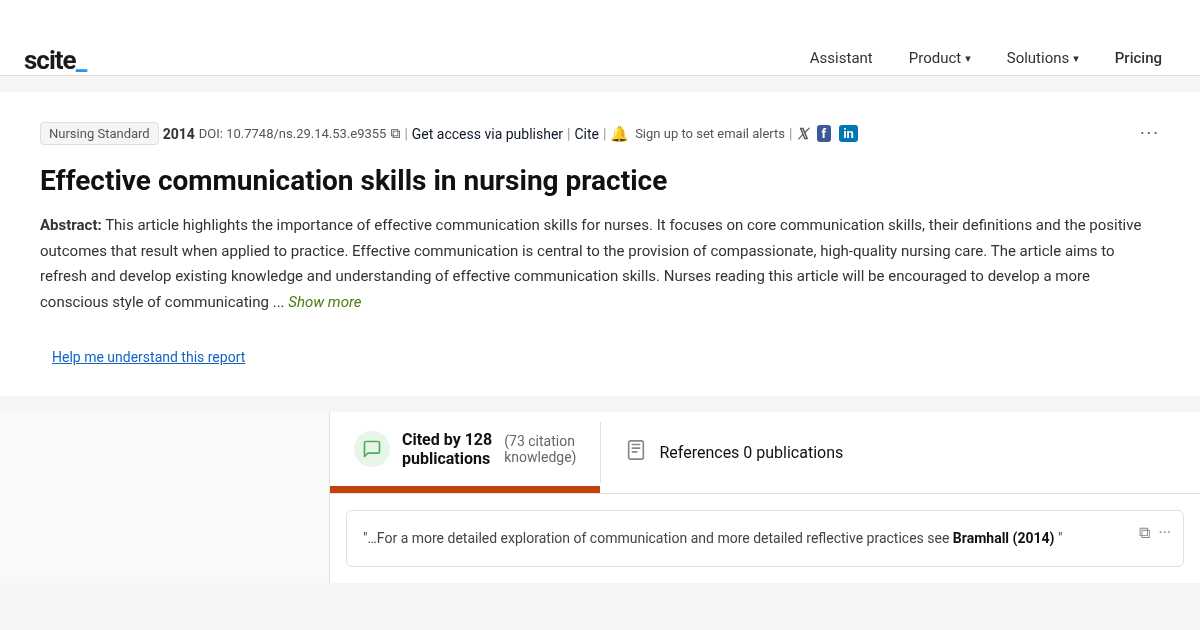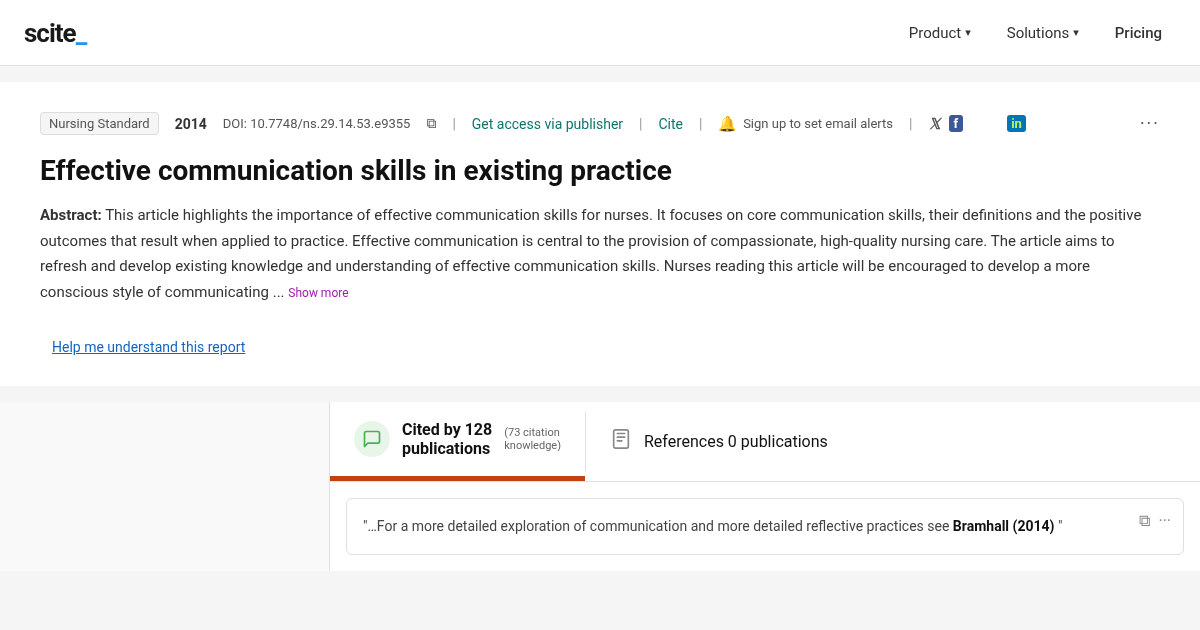--- a/index.html
+++ b/index.html
@@ -3,23 +3,23 @@
   <meta charset="utf-8">
   <style>
     * { box-sizing: border-box; margin: 0; padding: 0; }
     body { font-family: -apple-system, BlinkMacSystemFont, 'Segoe UI', Roboto, sans-serif; background: #f5f5f5; color: #333; }
 
     
     .header {
       background: #fff;
       border-bottom: 1px solid #e0e0e0;
       display: flex;
-      align-items: center;
+      align-items: flex-end;
       padding: 0 24px;
-      height: 66px;
+      height: 76px;
       gap: 20px;
     }
     .logo {
       font-size: 26px;
       font-weight: 700;
       color: #1a1a1a;
       letter-spacing: -1px;
       white-space: nowrap;
     }
     .logo span { color: #2196f3; }
@@ -74,21 +74,21 @@
     .main {
       background: #fff;
       margin: 16px 0;
       padding: 30px 40px;
     }
 
     
     .article-meta {
       display: flex;
       align-items: center;
-      gap: 16px;
+      gap: 4px;
       margin-bottom: 18px;
       font-size: 14px;
       flex-wrap: wrap;
     }
     .journal-badge {
       background: #f5f5f5;
       border: 1px solid #ddd;
       border-radius: 4px;
       padding: 3px 8px;
       font-size: 13px;
@@ -103,21 +103,21 @@
       color: #555;
       font-size: 13px;
     }
     .copy-icon {
       color: #555;
       cursor: pointer;
       font-size: 14px;
     }
     .meta-sep { color: #999; }
     .link-blue {
-      color: #0f766e;
+      color: #0f172a;
       text-decoration: none;
       font-size: 14px;
     }
     .alert-wrap {
       display: flex;
       align-items: center;
       gap: 6px;
       color: #555;
       font-size: 13px;
     }
@@ -158,23 +158,24 @@
 
     
     .abstract {
       font-size: 15px;
       line-height: 1.7;
       color: #333;
       margin-bottom: 14px;
     }
     .abstract strong { font-weight: 700; }
     .show-more {
-      color: #a21caf;
-      cursor: pointer;
-      font-size: 12px;
+      color: #4d7c0f;
+      cursor: pointer;
+      font-size: 15px;
+      font-style: italic;
     }
 
     
     .help-link {
       color: #1565c0;
       font-size: 14px;
       cursor: pointer;
       margin-top: 20px;
       display: inline-block;
       margin-left: 12px;
@@ -204,39 +205,39 @@
     .citations-tab {
       display: flex;
       align-items: center;
       gap: 12px;
       padding: 18px 24px;
       cursor: pointer;
       border-bottom: 3px solid transparent;
       position: relative;
     }
     .citations-tab.active {
-      border-bottom: 5px solid #c2410c;
+      border-bottom: 7px solid #c2410c;
     }
     .chat-icon-wrap {
       width: 36px;
       height: 36px;
       border-radius: 50%;
       background: #e8f5e9;
       display: flex;
       align-items: center;
       justify-content: center;
       font-size: 18px;
     }
     .citations-label {
       font-size: 16px;
       font-weight: 700;
       color: #111;
     }
     .citations-sub {
-      font-size: 11px;
+      font-size: 14px;
       color: #666;
     }
     .tab-divider {
       width: 1px;
       background: #e0e0e0;
       margin: 10px 0;
     }
     .references-tab {
       display: flex;
       align-items: center;
@@ -288,20 +289,23 @@
     }
   </style>
 </head>
 <body>
 
 <div class="header">
   <div class="logo">
     scite<span>_</span>
   </div>
   <nav class="nav">
+    <div class="nav-item">
+      <span>Assistant</span>
+    </div>
     <div class="nav-item">
       <span>Product</span>
       <span class="chevron">▾</span>
     </div>
     <div class="nav-item">
       <span>Solutions</span>
       <span class="chevron">▾</span>
     </div>
     <div class="nav-pricing nav-item">Pricing</div>
   </nav>
@@ -320,27 +324,27 @@
     <a class="link-blue" href="#">Cite</a>
     <span class="meta-sep">|</span>
     <div class="alert-wrap">
       <span class="bell-icon">🔔</span>
       <span>Sign up to set email alerts</span>
     </div>
     <span class="meta-sep">|</span>
     <div class="social-icons">
       <span class="social-icon" style="font-style:italic; font-weight:700; font-size:15px;">𝕏</span>
       <span class="social-icon" style="font-weight:700; background:#3b5998; color:white; padding:1px 5px; border-radius:3px; font-size:13px;">f</span>
-      <span class="social-icon" style="font-weight:700; background:#0077b5; color:#bef264; padding:1px 4px; border-radius:3px; font-size:13px;margin-left:36px;">in</span>
+      <span class="social-icon" style="font-weight:700; background:#0077b5; color:#ffffff; padding:1px 4px; border-radius:3px; font-size:13px;">in</span>
     </div>
     <span class="more-btn">···</span>
   </div>
 
   
-  <h1 class="article-title">Effective communication skills in existing practice</h1>
+  <h1 class="article-title">Effective communication skills in nursing practice</h1>
 
   
 
   
   <p class="abstract">
     <strong>Abstract:</strong><span> This article highlights the importance of effective communication skills for nurses. It focuses on core communication skills, their definitions and the positive outcomes that result when applied to practice. Effective communication is central to the provision of compassionate, high-quality nursing care. The article aims to refresh and develop existing knowledge and understanding of effective communication skills. Nurses reading this article will be encouraged to develop a more conscious style of communicating ...</span>
     <span class="show-more">Show more</span>
   </p>
 
   

